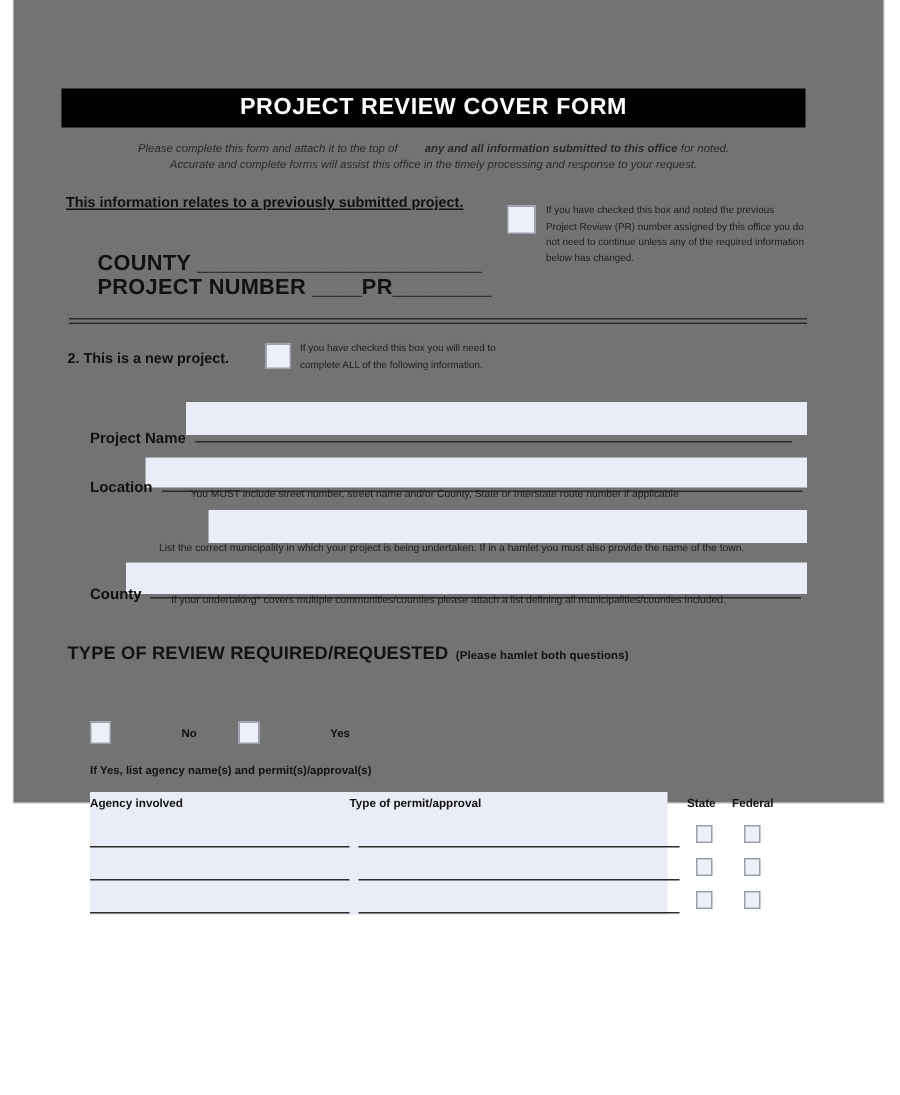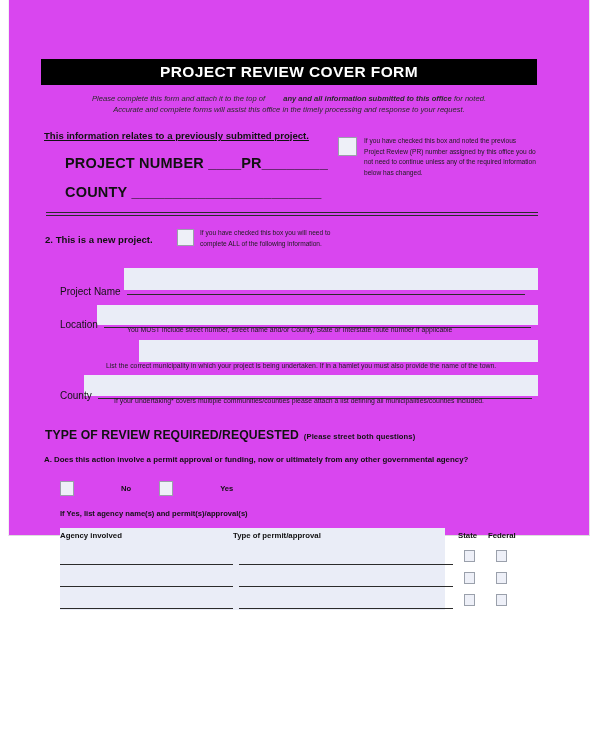--- a/index.html
+++ b/index.html
@@ -14,21 +14,21 @@
     color: #111111;
     overflow: hidden;
   }
 
   #page {
     position: absolute;
     left: 8px;
     top: 0px;
     width: 582px;
     height: 536px;
-    background: #d946ef;
+    background: #737373;
     border-right: 1px solid #e3e3e3;
     border-bottom: 1px solid #dddddd;
     border-left: 1px solid #f2f2f2;
     box-sizing: border-box;
   }
 
   
   .banner {
     position: absolute;
     left: 32px;
@@ -148,21 +148,21 @@
     background: #eaedf7;
   }
 
   .field {
     position: absolute;
     display: flex;
     align-items: baseline;
   }
   .field-label {
     font-size: 10px;
-    font-weight: normal;
+    font-weight: bold;
     white-space: nowrap;
     margin-right: 6px;
   }
   .field-line {
     border-bottom: 1.4px solid #2b2b2b;
     height: 11px;
   }
   .field-hint {
     position: absolute;
     font-size: 6.9px;
@@ -253,22 +253,22 @@
   </div>
 
   <div class="subtitle">
     <span>Please complete this form and attach it to the top of </span><b>any and all information submitted to this office</b><span> for noted.</span><br>
     <span>Accurate and complete forms will assist this office in the timely processing and response to your request.</span>
   </div>
 
   <div class="prev-heading">This information relates to a previously submitted project.</div>
 
   <div class="pn-block">
+    <div class="pn-line county">COUNTY _______________________</div>
     <div class="pn-line">PROJECT NUMBER ____PR________</div>
-    <div class="pn-line county">COUNTY _______________________</div>
   </div>
 
   <div class="note-box-1">
     <div class="note-row">
       <div class="chk-lg"></div>
       <div class="note-text">If you have checked this box and noted the previous Project Review (PR) number assigned by this office you do not need to continue unless any of the required information below has changed.</div>
     </div>
   </div>
 
   <div class="rule-double"></div>
@@ -299,24 +299,23 @@
 
   <div class="field-hint" style="left:97px; top:362px;">List the correct municipality in which your project is being undertaken.  If in a hamlet you must also provide the name of the town.</div>
 
   <div class="field" style="left:51px; top:387px;">
     <span class="field-label">County</span>
     <span class="field-line" style="width:434px;"></span>
   </div>
   <div class="field-hint" style="left:105px; top:397px;">If your undertaking* covers multiple communities/counties please attach a list defining all municipalities/counties included.</div>
 
   <div class="sect-title">
-    <span>TYPE OF REVIEW REQUIRED/REQUESTED</span><span class="sub">(Please street both questions)</span>
-  </div>
-
-  <div class="q-a">A.  Does this action involve a permit approval or funding, now or ultimately from any other governmental agency?</div>
+    <span>TYPE OF REVIEW REQUIRED/REQUESTED</span><span class="sub">(Please hamlet both questions)</span>
+  </div>
+
 
   <div class="yn-row">
     <div class="chk-sm"></div>
     <span class="yn-label">No</span>
     <span class="yn-gap"></span>
     <div class="chk-sm"></div>
     <span class="yn-label">Yes</span>
   </div>
 
   <div class="if-yes">If Yes, list agency name(s) and permit(s)/approval(s)</div>

